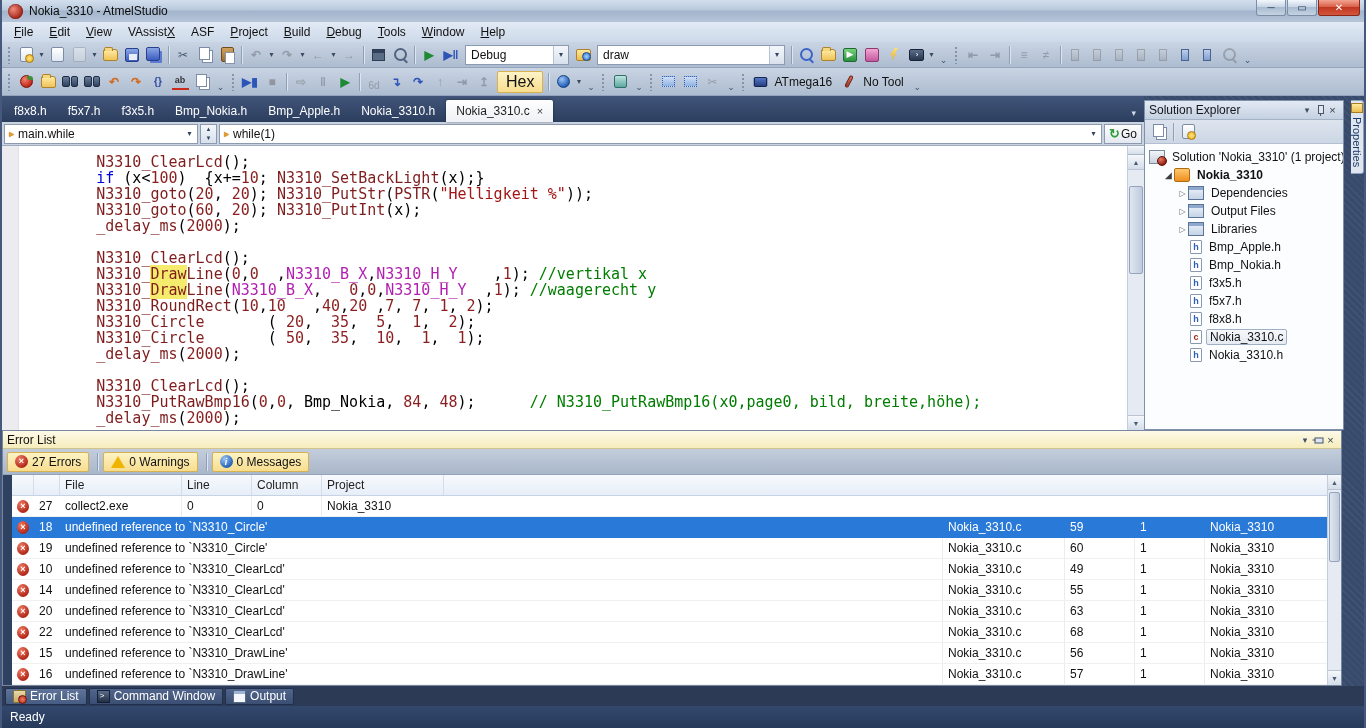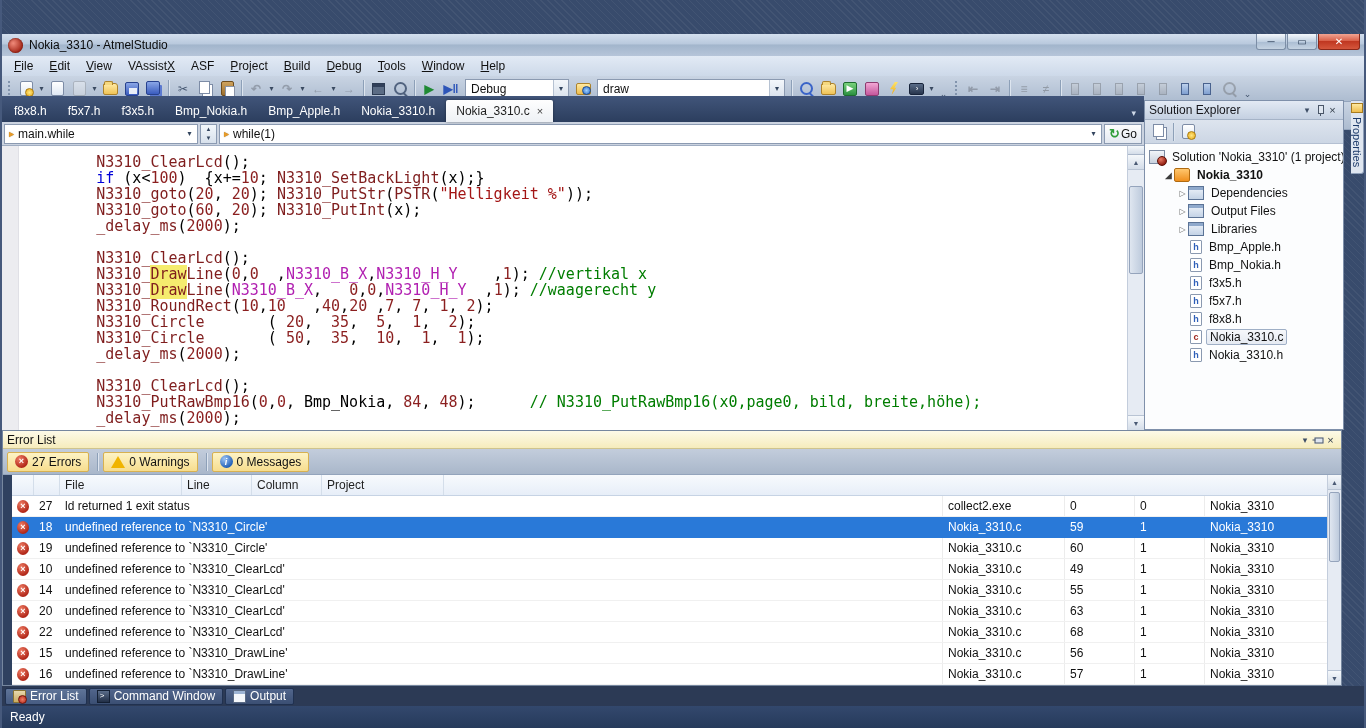--- a/index.html
+++ b/index.html
@@ -3,21 +3,21 @@
 <meta charset="utf-8">
 <style>
   * { margin:0; padding:0; box-sizing:border-box; }
   html,body { width:1366px; height:728px; overflow:hidden; }
   body { font-family:"Liberation Sans", sans-serif; font-size:12px; color:#111; }
   .window { position:relative; width:1366px; height:728px; background:#384b6c; overflow:hidden;
             border-left:2px solid #46597c; border-right:2px solid #46597c; }
 
   
   .titlebar { height:22px; background:linear-gradient(#d3dfee 0%,#b9c9dd 45%,#a2b5cc 50%,#b6c5d9 100%);
-              display:flex; align-items:center; padding:0 4px;margin-top:34px; }
+              display:flex; align-items:center; padding:0 4px; }
   .app-icon { width:15px; height:15px; border-radius:50%;
               background:radial-gradient(circle at 35% 35%, #f08a7a, #a5281a 70%); margin:0 6px 0 2px;
               box-shadow:inset 0 0 2px #5e0e06; }
   .title-text { font-size:12px; color:#0a0a0a; }
   .win-buttons { margin-left:auto; display:flex; gap:1px; align-self:flex-start; }
   .win-btn { width:30px; height:16px; display:flex; align-items:center; justify-content:center;
              font-size:10px; color:#24374f; background:linear-gradient(#f4f8fc,#c2d1e2 50%,#a9bcd2 50%,#c5d3e2);
              border:1px solid #7c8ea6; border-top:none; border-radius:0 0 3px 3px; }
   .win-btn.close { width:42px; color:#fff; background:linear-gradient(#f2a492,#d9614a 45%,#c03721 50%,#d4563c); border-color:#8a2718; }
 
@@ -640,21 +640,20 @@
           <div class="hc col-proj">
               <span>Project</span>
             </div>
         </div>
         <div id="error-rows">
             <div class="el-row">
               <span class="c col-ic">
                 <span class="mini-err">×</span>
               </span>
               <span class="c col-num">27</span>
-              <span class="c col-desc">ld returned 1 exit status</span>
               <span class="c col-file">collect2.exe</span>
               <span class="c col-line">0</span>
               <span class="c col-col">0</span>
               <span class="c col-proj">Nokia_3310</span>
             </div>
             <div class="el-row selected">
               <span class="c col-ic">
                 <span class="mini-err">×</span>
               </span>
               <span class="c col-num">18</span>

